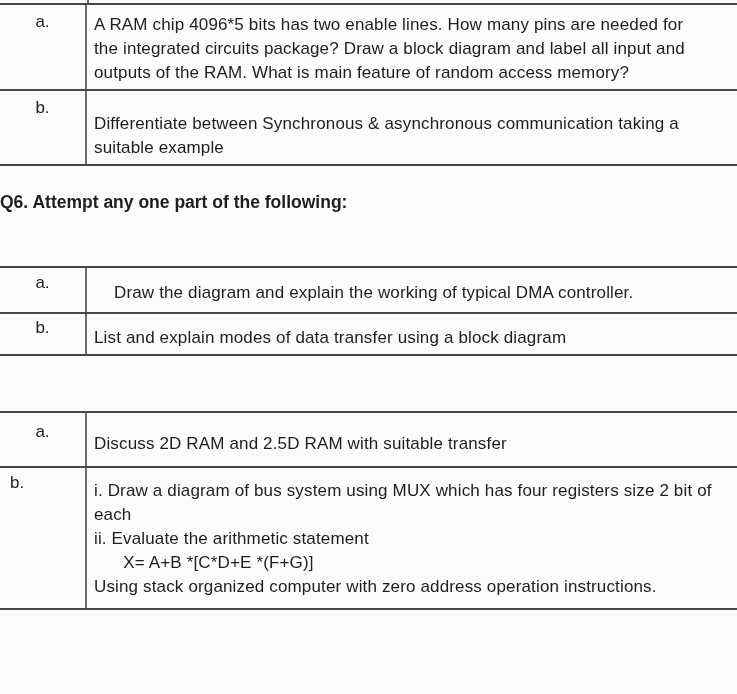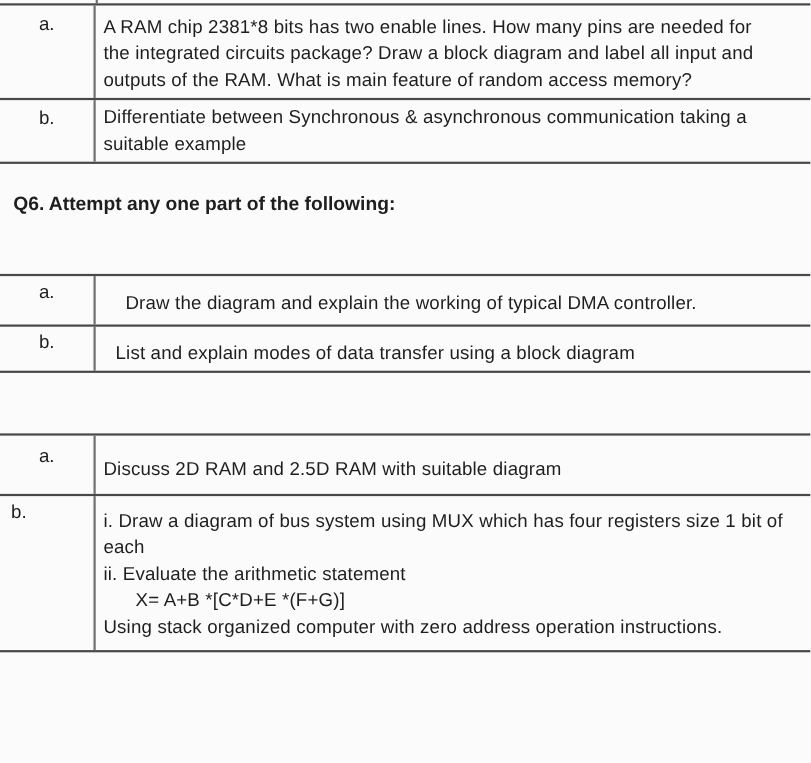--- a/index.html
+++ b/index.html
@@ -26,48 +26,48 @@
   }
   .tcontent{
     flex:1;
     font-size:17px;line-height:24px;letter-spacing:0.15px;
     padding:0 6px 4px 7px;
     white-space:pre-wrap;
   }
 
   
   .r-t1a{min-height:84px;}  .r-t1a .tcontent{padding-top:8px;}
-  .r-t1b{min-height:50px;}  .r-t1b .tcontent{padding-top:4px;}
+  .r-t1b{min-height:50px;}  .r-t1b .tcontent{padding-top:21px;}
   .r-t2a{min-height:44px;}  .r-t2a .tcontent{padding-top:13px;margin-left:20px;} .r-t2a .tlabel{padding-top:4px;}
-  .r-t2b{min-height:40px;}  .r-t2b .tcontent{padding-top:12px;margin-left:11px;} .r-t2b .tlabel{padding-top:3px;}
+  .r-t2b{min-height:40px;}  .r-t2b .tcontent{padding-top:12px;} .r-t2b .tlabel{padding-top:3px;}
   .r-t3a{min-height:53px;}  .r-t3a .tcontent{padding-top:19px;} .r-t3a .tlabel{padding-top:8px;}
   .r-t3b{min-height:140px;} .r-t3b .tcontent{padding-top:11px;}
   .r-t3b .tlabel{text-align:left;padding-left:10px;padding-top:4px;}
 
   .h-q{
     font-weight:bold;
     font-size:17.5px;line-height:24px;
-    margin:12px;
+    margin:0;
   }
   .h-q6{margin-top:24px;}
   .t-q6{margin-top:52px;}
   .h-q7{margin-top:28px;}
   .t-q7{margin-top:55px;}
 </style>
 </head>
 <body>
 
 <div class="page">
 
   <div class="stub"></div>
 
   <div class="qtable t-top">
     <div class="trow r-t1a">
       <div class="tlabel">a.</div>
-      <div class="tcontent">A RAM chip 2381*8 bits has two enable lines. How many pins are needed for
+      <div class="tcontent">A RAM chip 4096*5 bits has two enable lines. How many pins are needed for
 the integrated circuits package? Draw a block diagram and label all input and
 outputs of the RAM. What is main feature of random access memory?</div>
     </div>
     <div class="trow r-t1b">
       <div class="tlabel">b.</div>
       <div class="tcontent">Differentiate between Synchronous &amp; asynchronous communication taking a
 suitable example</div>
     </div>
   </div>
 
@@ -81,25 +81,25 @@
     <div class="trow r-t2b">
       <div class="tlabel">b.</div>
       <div class="tcontent">List and explain modes of data transfer using a block diagram</div>
     </div>
   </div>
 
 
   <div class="qtable t-q7">
     <div class="trow r-t3a">
       <div class="tlabel">a.</div>
-      <div class="tcontent">Discuss 2D RAM and 2.5D RAM with suitable diagram</div>
+      <div class="tcontent">Discuss 2D RAM and 2.5D RAM with suitable transfer</div>
     </div>
     <div class="trow r-t3b">
       <div class="tlabel">b.</div>
-      <div class="tcontent">i. Draw a diagram of bus system using MUX which has four registers size 1 bit of
+      <div class="tcontent">i. Draw a diagram of bus system using MUX which has four registers size 2 bit of
 each
 ii. Evaluate the arithmetic statement
       X= A+B *[C*D+E *(F+G)]
 Using stack organized computer with zero address operation instructions.</div>
     </div>
   </div>
 
 </div>
 
 </body></html>

